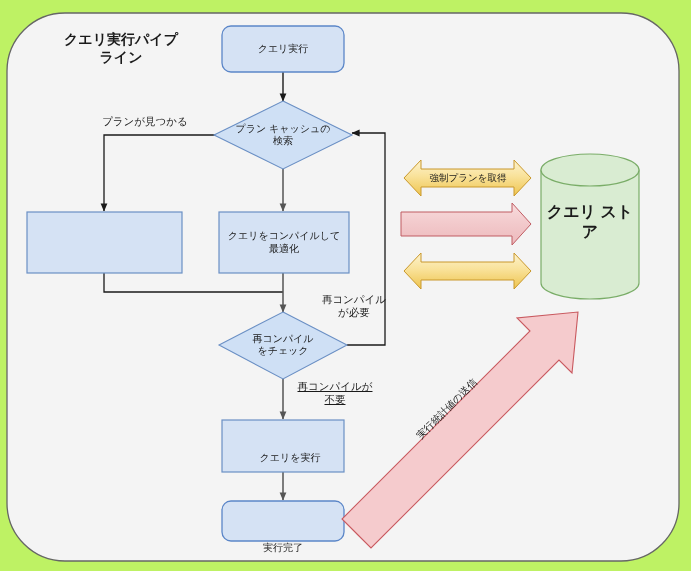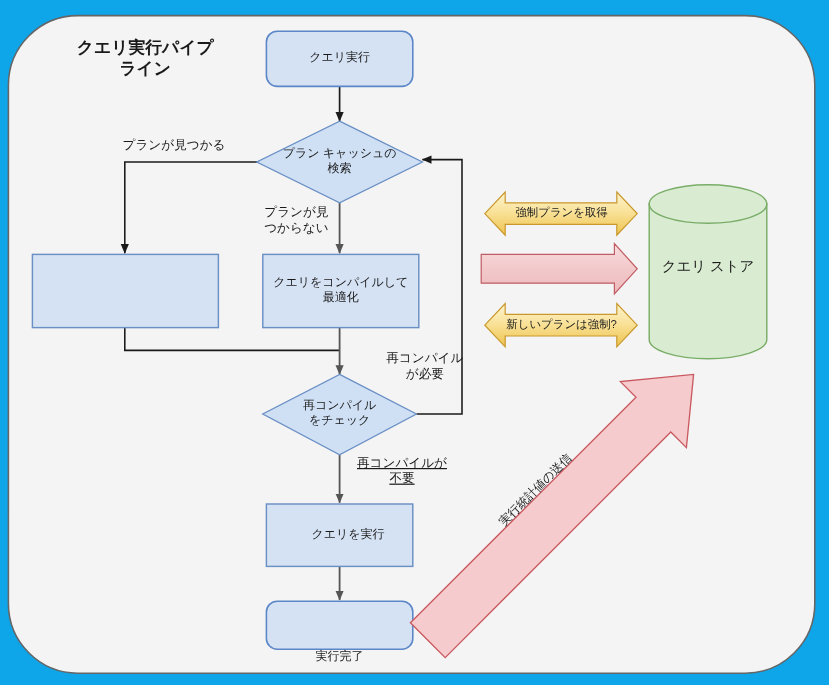--- a/index.html
+++ b/index.html
@@ -1,26 +1,26 @@
 <!DOCTYPE html>
 <html><head>
 <meta charset="utf-8">
 <style>
   html,body{margin:0;padding:0;background:#ffffff;}
   body{width:691px;height:571px;font-family:"Liberation Sans","DejaVu Sans",sans-serif;}
-  #stage{position:relative;width:691px;height:571px;overflow:hidden;background:#0ea5e9;}
+  #stage{position:relative;width:691px;height:571px;overflow:hidden;background:#bef264;}
   #svgroot{position:absolute;left:0;top:0;width:691px;height:571px;}
   .lbl{position:absolute;color:#1a1a1a;text-align:center;line-height:1.22;
        font-family:"Liberation Sans","DejaVu Sans",sans-serif;white-space:pre-line;
        display:flex;align-items:center;justify-content:center;}
   .node-lbl{font-size:10px;}
   .edge-lbl{font-size:10.5px;}
   .arrow-lbl{font-size:9.5px;text-align:right;}
   .title-lbl{font-size:14px;font-weight:bold;line-height:1.3;}
-  .store-lbl{font-size:12px;}
+  .store-lbl{font-size:16px;font-weight:bold;}
   .diag-lbl{font-size:10px;transform-origin:center center;}
 </style>
 </head>
 <body>
 
 <div id="stage">
 
   <svg id="svgroot" viewBox="0 0 691 571">
     <defs>
       <marker id="ah-blk" markerWidth="9" markerHeight="9" refX="7.6" refY="4" orient="auto" markerUnits="userSpaceOnUse">
@@ -95,37 +95,34 @@
   <div class="lbl node-lbl" style="left:222px;top:113px;width:122px;height:44px;">プラン キャッシュの
 検索</div>
 
 
   <div class="lbl node-lbl" style="left:219px;top:212px;width:130px;height:61px;border-radius:23px;">クエリをコンパイルして
 最適化</div>
 
   <div class="lbl node-lbl" style="left:222px;top:323px;width:122px;height:44px;">再コンパイル
 をチェック</div>
 
-  <div class="lbl node-lbl" style="left:222px;top:420px;width:136px;height:52px;border-radius:22px;">クエリを実行</div>
+  <div class="lbl node-lbl" style="left:222px;top:432px;width:136px;height:52px;border-radius:22px;">クエリを実行</div>
 
   <div class="lbl node-lbl" style="left:222px;top:501px;width:122px;height:40px;margin-top:27px;">実行完了</div>
 
   <div class="lbl store-lbl" style="left:541px;top:211px;width:98px;height:22px;">クエリ ストア</div>
 
   <div class="lbl edge-lbl" style="left:80px;top:113px;width:130px;height:16px;">プランが見つかる</div>
 
-  <div class="lbl edge-lbl" style="left:214px;top:168px;width:66px;height:32px;">プランが見
-つからない</div>
 
   <div class="lbl edge-lbl" style="left:318px;top:290px;width:72px;height:32px;">再コンパイル
 が必要</div>
 
   <div class="lbl edge-lbl" style="left:292px;top:377px;width:86px;height:32px;text-decoration:underline;">再コンパイルが
 不要</div>
 
   <div class="lbl arrow-lbl" style="left:421px;top:168px;width:94px;height:20px;">強制プランを取得</div>
 
 
-  <div class="lbl arrow-lbl" style="left:421px;top:261px;width:94px;height:20px;">新しいプランは強制?</div>
 
   <div class="lbl diag-lbl" style="left:397px;top:400px;width:100px;height:18px;transform:rotate(-45deg);">実行統計値の送信</div>
 
 </div>
 
 </body></html>

